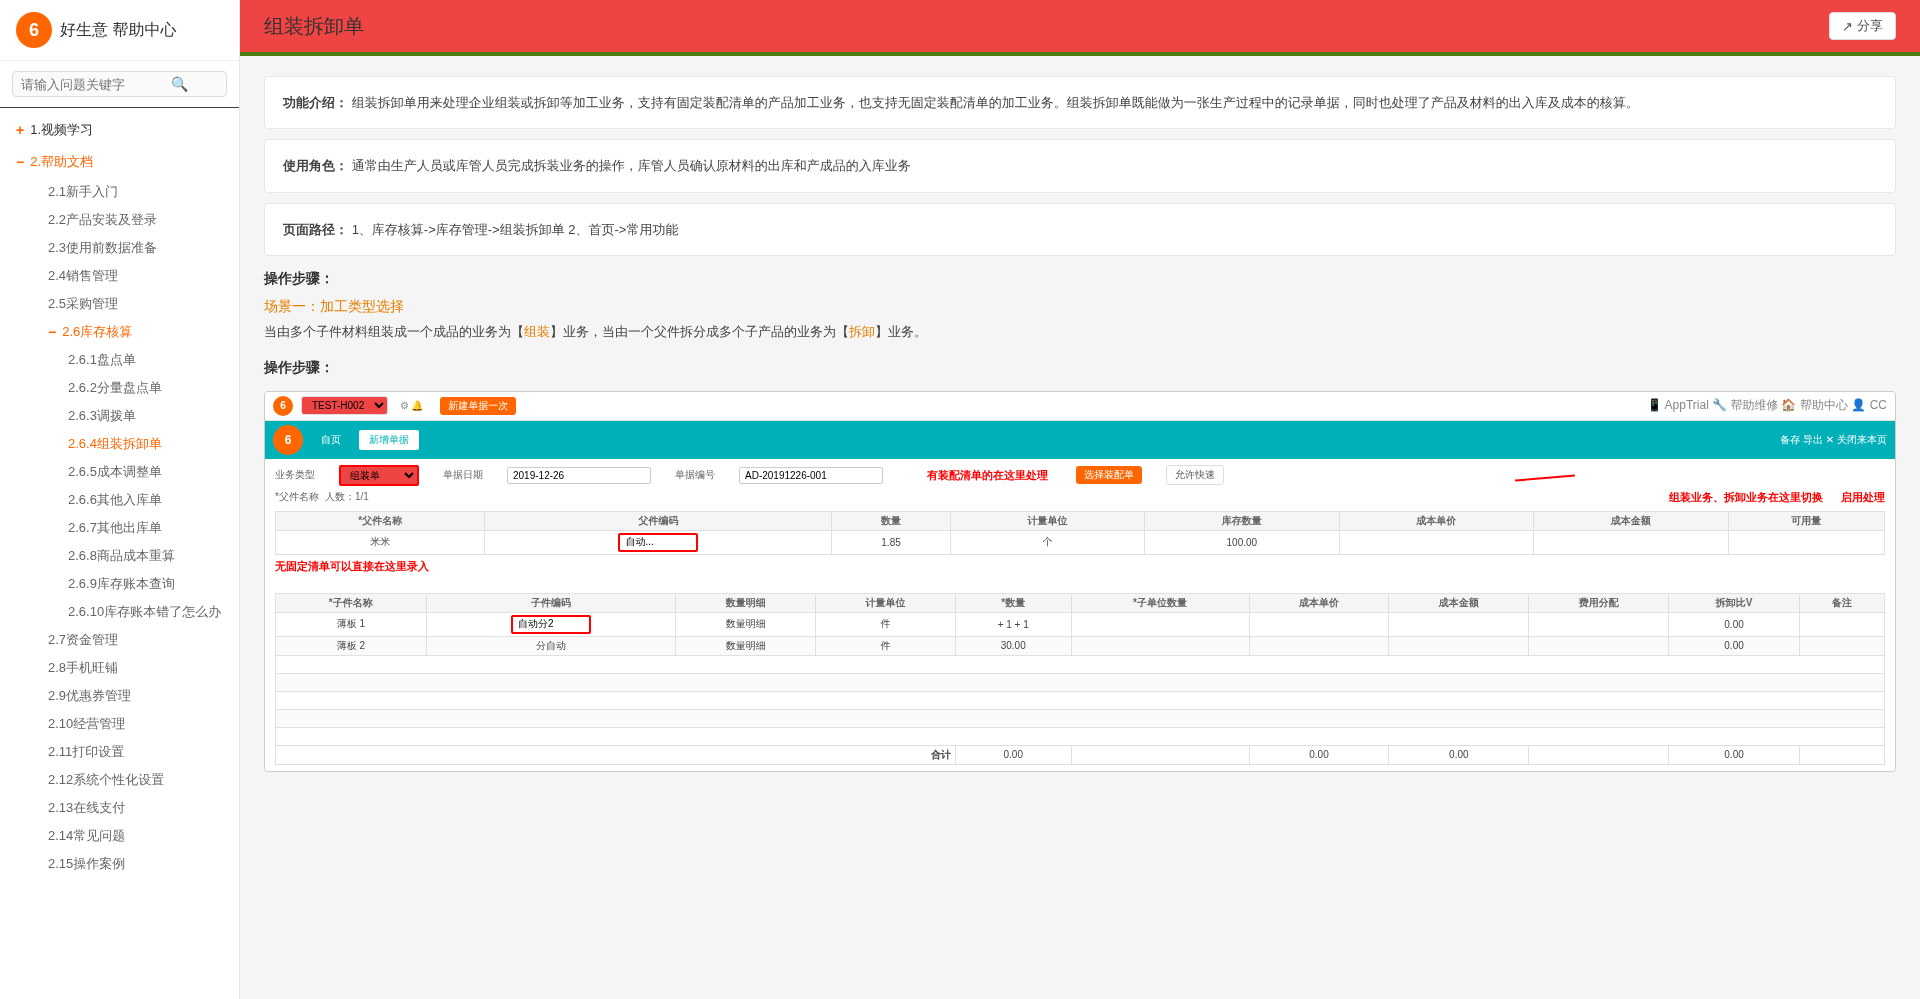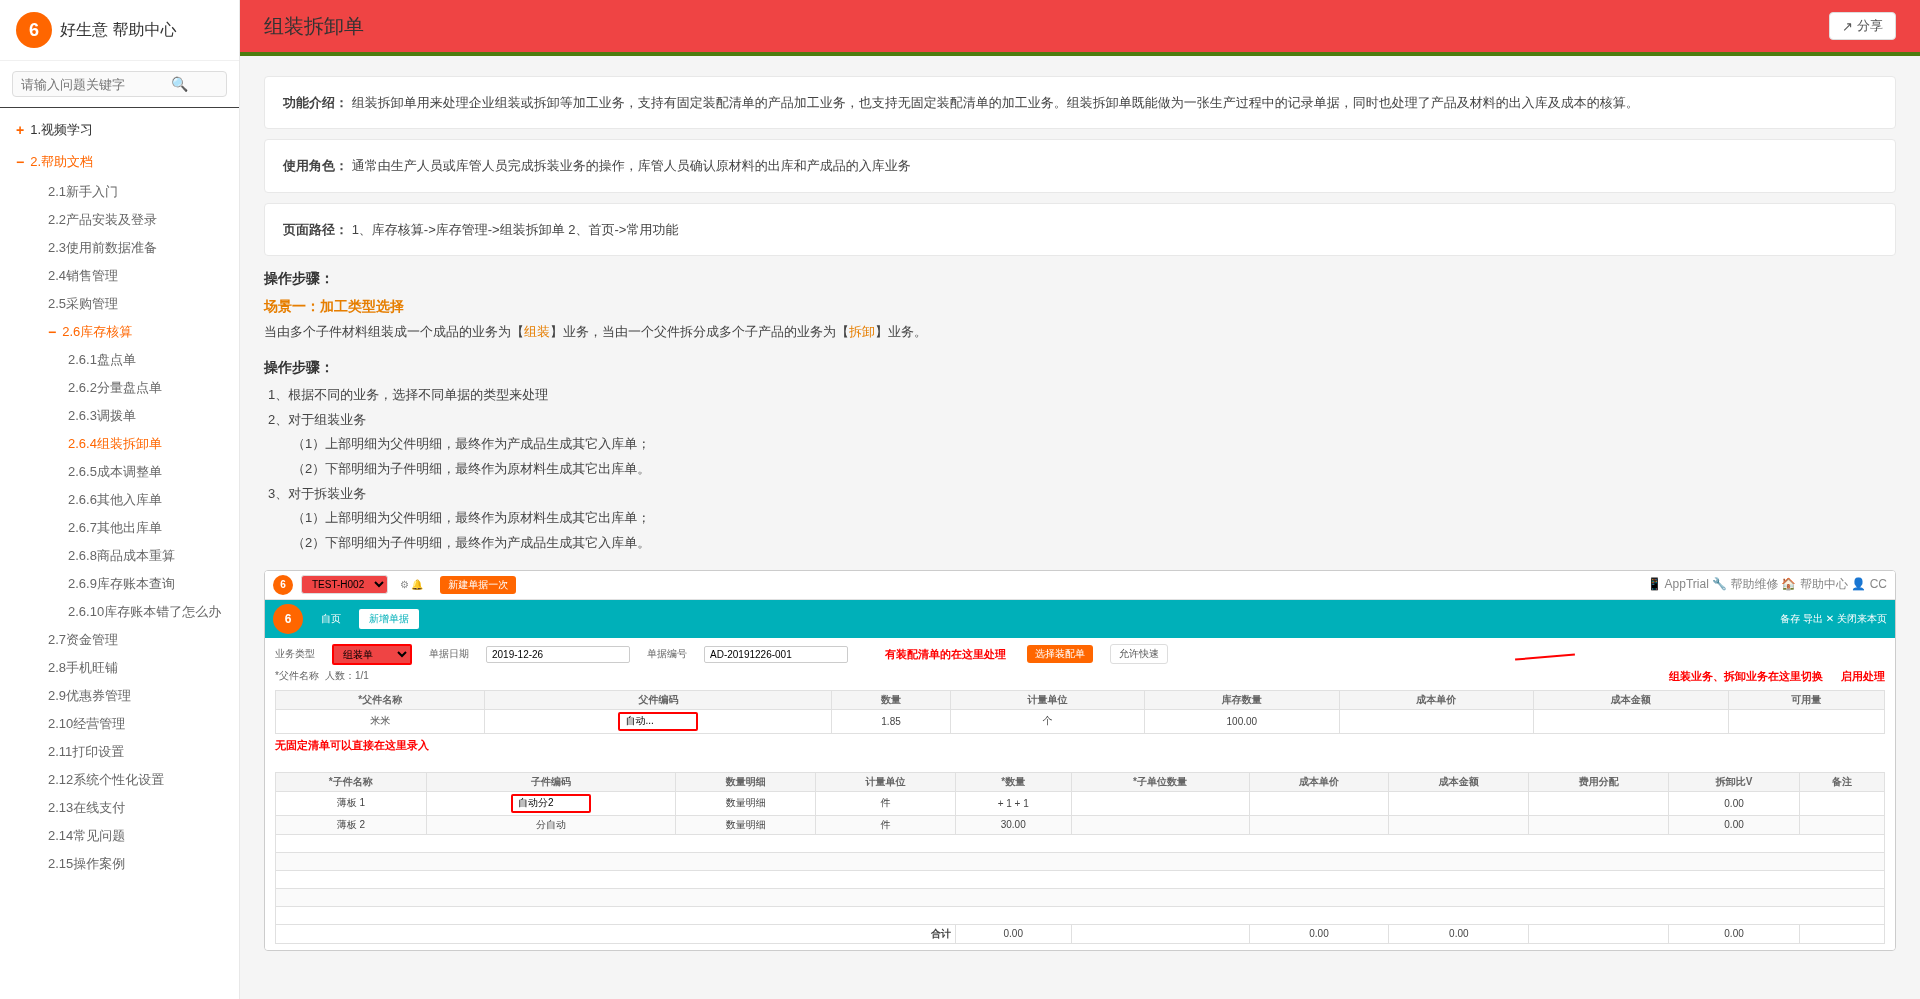--- a/index.html
+++ b/index.html
@@ -121,21 +121,21 @@
       color: #444;
     }
     .section-title {
       font-size: 14px;
       font-weight: 600;
       color: #333;
       margin: 14px 0 6px;
     }
     .step-title {
       font-size: 14px;
-      font-weight: 700;
+      font-weight: 400;
       color: #e67e00;
       margin: 10px 0 4px;
     }
     .content-text {
       font-size: 13px;
       color: #444;
       line-height: 1.9;
       margin-bottom: 4px;
     }
     .content-text .highlight {
@@ -203,21 +203,21 @@
     .mock-tab {
       padding: 3px 10px; font-size: 10px; color: #fff; cursor: pointer;
     }
     .mock-tab.active {
       background: #fff; color: #00b0b9; border-radius: 2px; padding-left: 10px;
     }
     .mock-content {
       padding: 6px 10px;
     }
     .mock-form-row {
-      display: flex; align-items: center; gap: 17px; margin-bottom: 4px; flex-wrap: wrap;
+      display: flex; align-items: center; gap: 24px; margin-bottom: 4px; flex-wrap: wrap;
     }
     .mock-label { font-size: 10px; color: #666; }
     .mock-input {
       border: 1px solid #ccc; padding: 2px 5px;
       font-size: 10px; border-radius: 2px; min-width: 80px;
     }
     .mock-input.highlighted { border-color: #f00; border-width: 2px; }
     .mock-table {
       width: 100%; border-collapse: collapse; font-size: 10px;
     }
@@ -379,33 +379,20 @@
     <div class="section-title">操作步骤：</div>
 
     <div class="step-title">场景一：加工类型选择</div>
 
     <p class="content-text">
       当由多个子件材料组装成一个成品的业务为【<span class="highlight">组装</span>】业务，当由一个父件拆分成多个子产品的业务为【<span class="highlight">拆卸</span>】业务。
     </p>
 
     <div class="section-title">操作步骤：</div>
 
-    <ul class="step-list">
-      <li>1、根据不同的业务，选择不同单据的类型来处理</li>
-      <li>2、对于组装业务</li>
-      <ul class="step-list indent-list">
-        <li>（1）上部明细为父件明细，最终作为产成品生成其它入库单；</li>
-        <li>（2）下部明细为子件明细，最终作为原材料生成其它出库单。</li>
-      </ul>
-      <li>3、对于拆装业务</li>
-      <ul class="step-list indent-list">
-        <li>（1）上部明细为父件明细，最终作为原材料生成其它出库单；</li>
-        <li>（2）下部明细为子件明细，最终作为产成品生成其它入库单。</li>
-      </ul>
-    </ul>
 
     <div class="screenshot-wrapper">
       <div class="mock-screen">
 
         <div class="mock-topbar">
           <div class="mock-logo">6</div>
           <select class="mock-select">
             <option>TEST-H002</option>
           </select>
           <span style="font-size:10px;color:#888;margin-left:4px;">⚙ 🔔</span>

